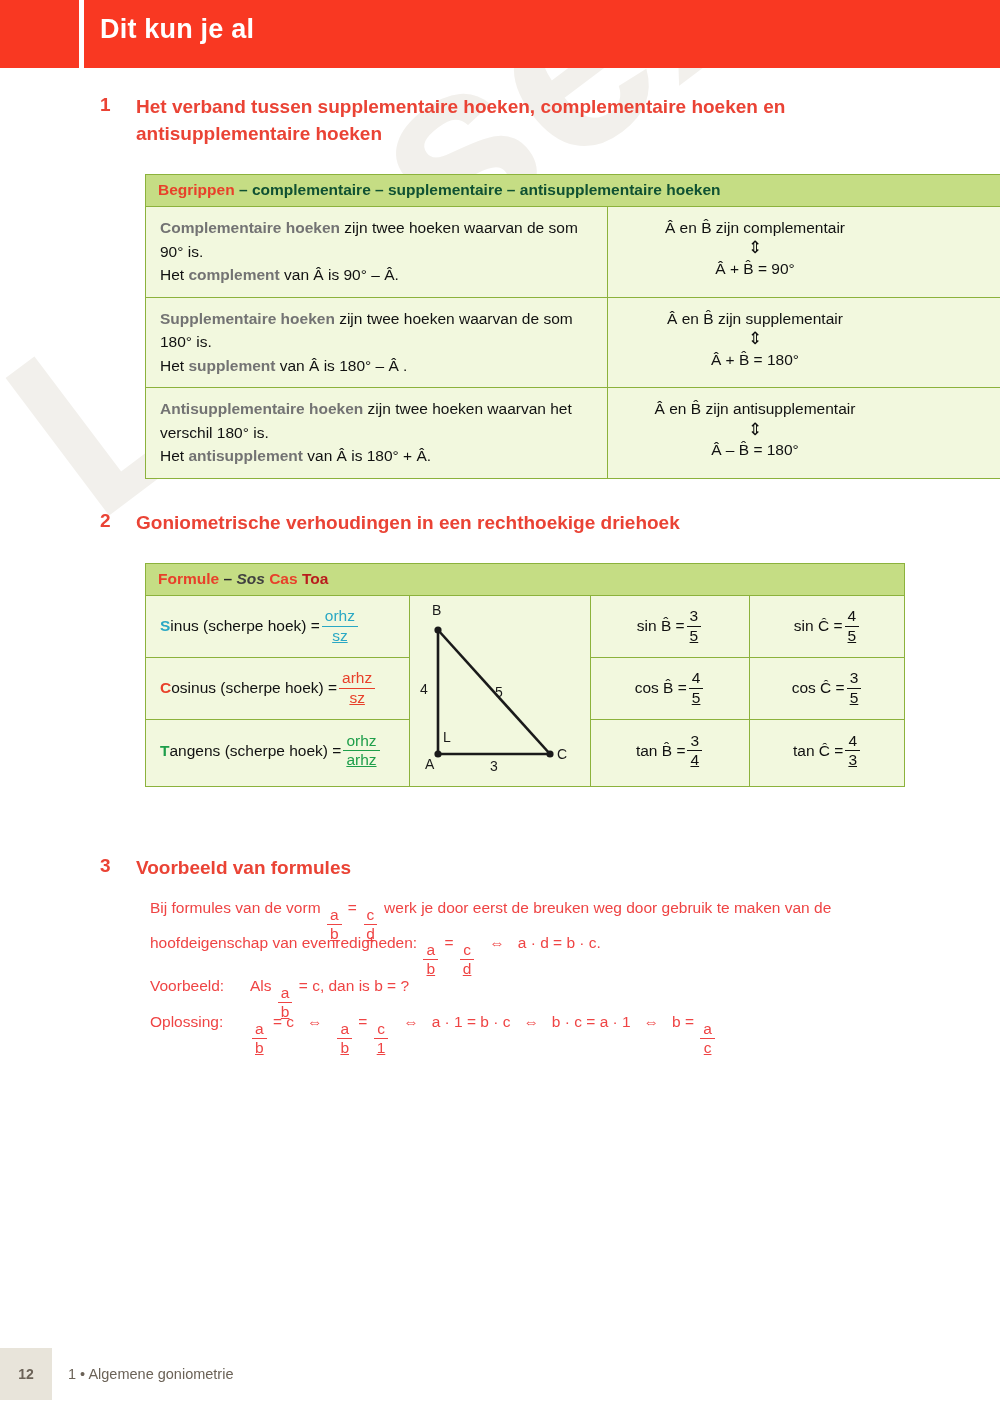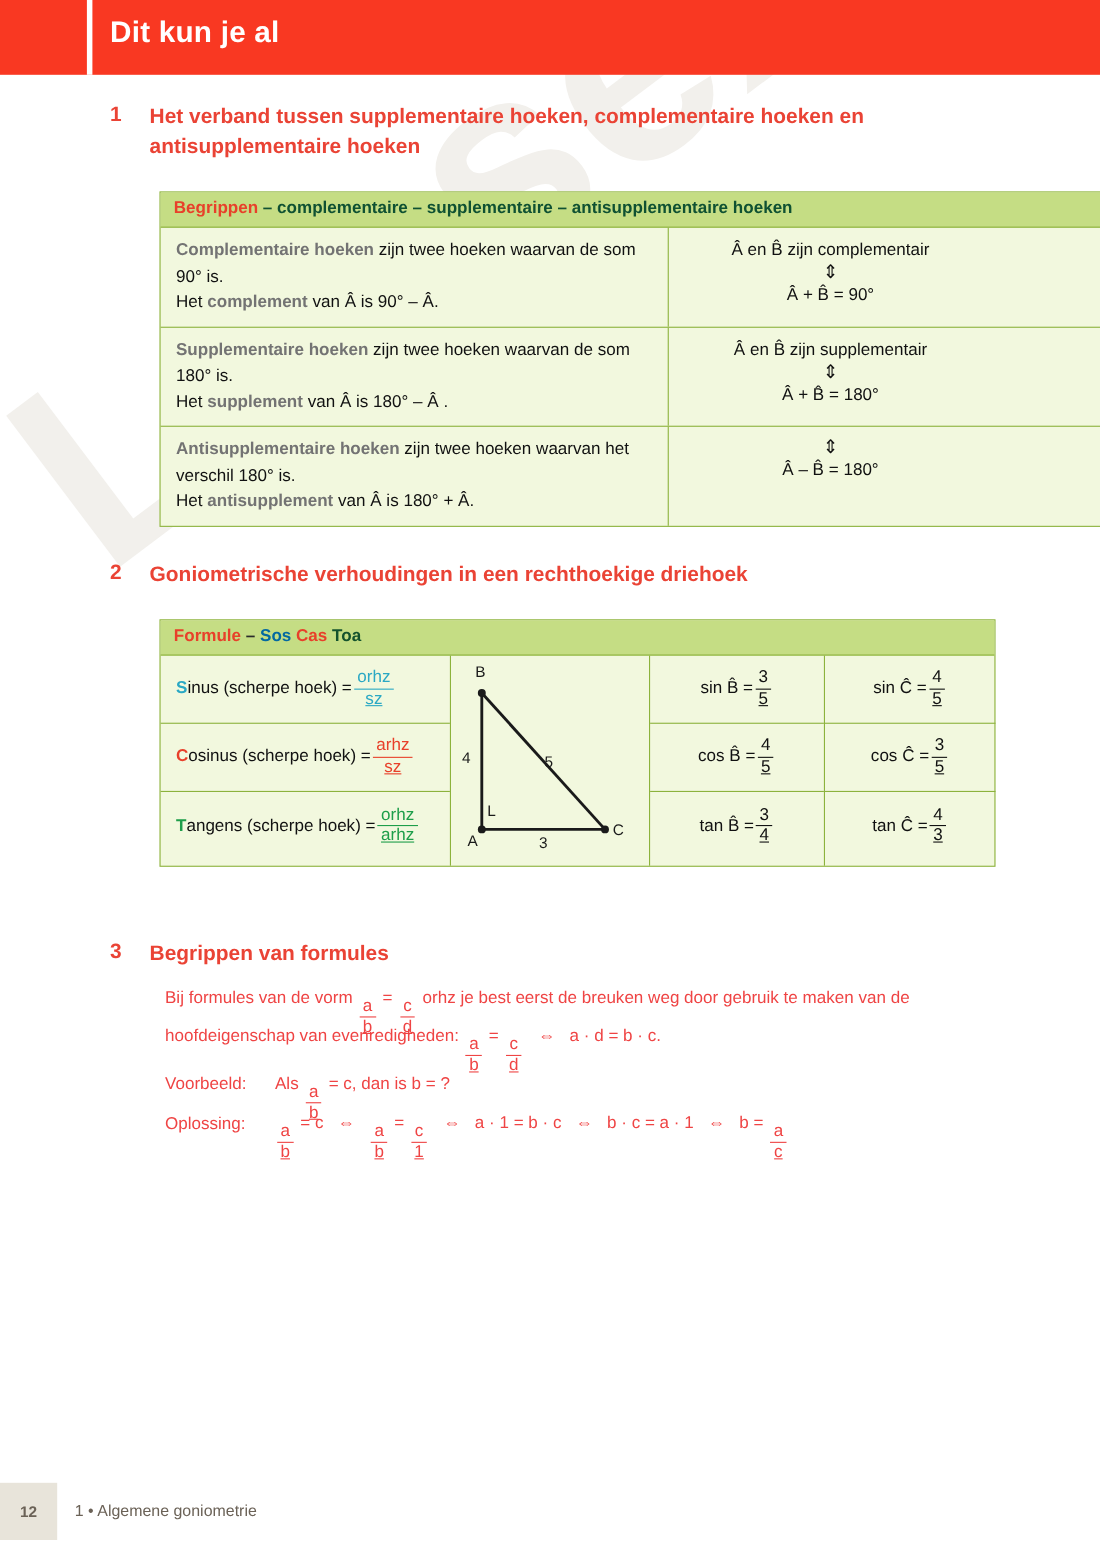--- a/index.html
+++ b/index.html
@@ -250,34 +250,35 @@
     <div class="t-row last">
       <div class="t-cell" style="width:461px;">
         <div class="deftext">
           <b>Antisupplementaire hoeken</b><span> zijn twee hoeken waarvan het verschil 180° is.</span>
         </div>
         <div class="deftext">
           <span>Het </span><b>antisupplement</b><span> van Â is 180° + Â.</span>
         </div>
       </div>
       <div class="t-cell divider eqcell" style="width:295px;">
+        <div>Â en B̂ zijn antisupplementair</div>
         <div class="updown">⇕</div>
         <div>Â – B̂ = 180°</div>
       </div>
     </div>
   </div>
 
   <div class="sec" style="top:510px;">
     <div class="sec-num">2</div>
     <div class="sec-title">Goniometrische verhoudingen in een rechthoekige driehoek</div>
   </div>
 
   <div class="tbl" style="left:145px; top:563px; width:760px;">
     <div class="hdr">
-      <span style="color:#e8402a;">Formule</span><span style="color:#2b2b2b;"> – </span><span style="color:#0369a1;">Sos</span><span>&nbsp;</span><span style="color:#e8402a;">Cas</span><span>&nbsp;</span><span style="color:#14532d;">Toa</span>
+      <span style="color:#e8402a;">Formule</span><span style="color:#2b2b2b;"> – </span><span style="color:#404040;font-style:italic;">Sos</span><span>&nbsp;</span><span style="color:#e8402a;">Cas</span><span>&nbsp;</span><span style="color:#b91c1c;">Toa</span>
     </div>
 
     <div style="display:flex;">
 
       <div style="width:263px;">
         <div class="t-row" style="height:62px;">
           <div class="t-cell fcell" style="width:263px;">
             <span class="cap-s">S</span>
               <span>inus (scherpe hoek) = </span>
               <span class="frac fr-s">
@@ -383,31 +384,31 @@
               </span>
           </div>
         </div>
       </div>
 
     </div>
   </div>
 
   <div class="sec" style="top:855px;">
     <div class="sec-num">3</div>
-    <div class="sec-title">Begrippen van formules</div>
+    <div class="sec-title">Voorbeeld van formules</div>
   </div>
 
   <div class="body-par" style="top:890px;">
     <span>Bij formules van de vorm </span><span class="frac">
         <span class="num">a</span>
         <span class="den">b</span>
       </span><span> = </span><span class="frac">
         <span class="num">c</span>
         <span class="den">d</span>
-      </span><span> orhz je best eerst de breuken weg door gebruik te maken van de</span>
+      </span><span> werk je door eerst de breuken weg door gebruik te maken van de</span>
   </div>
 
   <div class="body-par" style="top:925px;">
     <span>hoofdeigenschap van evenredigheden: </span><span class="frac">
         <span class="num">a</span>
         <span class="den">b</span>
       </span><span> = </span><span class="frac">
         <span class="num">c</span>
         <span class="den">d</span>
       </span><span>&nbsp;&nbsp;&nbsp;</span><span>⇔</span><span>&nbsp;&nbsp;&nbsp;</span><span>a · d = b · c.</span>

